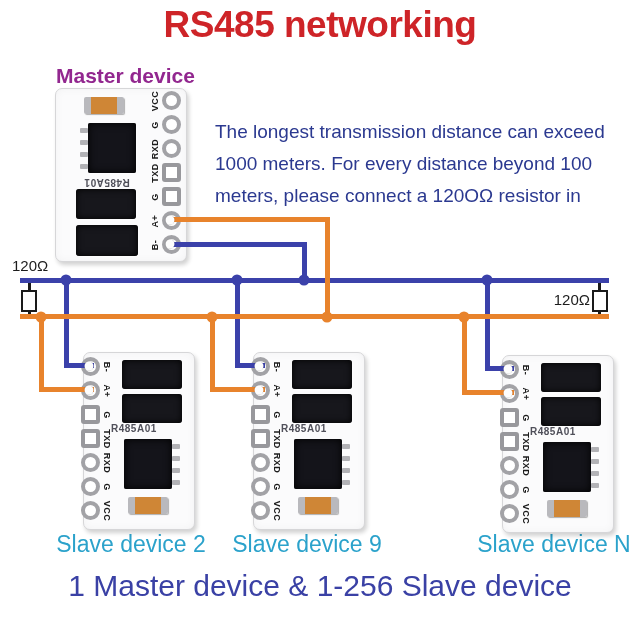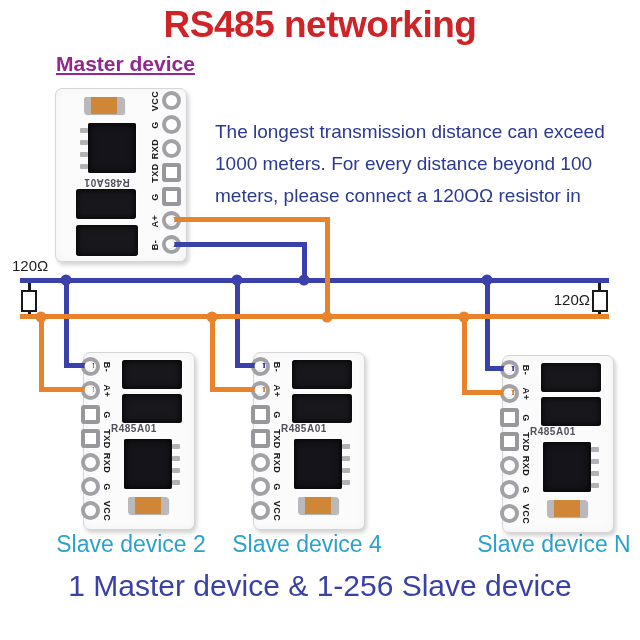--- a/index.html
+++ b/index.html
@@ -7,21 +7,21 @@
     --slave_cyan:#2BA2CB; --caption_blue:#3A41A5;
     --wire_blue:#3B41AA; --wire_orange:#E8832C; --resistor_ink:#1a1a1a;
   }
   html,body{margin:0;padding:0;background:#fff;}
   .canvas{position:relative;width:640px;height:640px;background:#ffffff;overflow:hidden;
           font-family:"Liberation Sans", sans-serif;}
   .abs{position:absolute;}
 
   .title{left:0;right:0;top:4px;text-align:center;font-size:37px;font-weight:600;
          color:var(--title_red);letter-spacing:-0.5px;}
-  .master-label{left:56px;top:52px;font-size:21px;font-weight:600;color:var(--master_purple);text-decoration:underline;}
+  .master-label{left:56px;top:64px;font-size:21px;font-weight:600;color:var(--master_purple);}
   .info{left:215px;top:76px;width:424px;color:var(--info_blue);font-size:19px;line-height:32px;margin-top:40px;}
   .slabel{top:531px;font-size:23px;font-weight:500;color:var(--slave_cyan);text-align:center;width:200px;}
   .caption{left:0;right:0;top:569px;text-align:center;font-size:30px;font-weight:500;color:var(--caption_blue);}
   .rlabel{font-size:15px;color:#1c1c1c;}
 
   
   .wire{position:absolute;z-index:3;}
   .bluew{background:var(--wire_blue);}
   .orangew{background:var(--wire_orange);}
   .dot{position:absolute;z-index:4;width:11px;height:11px;border-radius:50%;transform:translate(-50%,-50%);}
@@ -288,17 +288,17 @@
     <div class="soic">
         <i></i>
         <i></i>
         <i></i>
         <i></i>
       </div>
     <div class="cap"></div>
   </div>
 
   <div class="abs slabel" style="left:31px">Slave device 2</div>
-  <div class="abs slabel" style="left:207px">Slave device 4</div>
+  <div class="abs slabel" style="left:207px">Slave device 9</div>
   <div class="abs slabel" style="left:454px">Slave device N</div>
   <div class="abs caption">1 Master device &amp; 1-256 Slave device</div>
 
 </div>
 
 </body></html>

